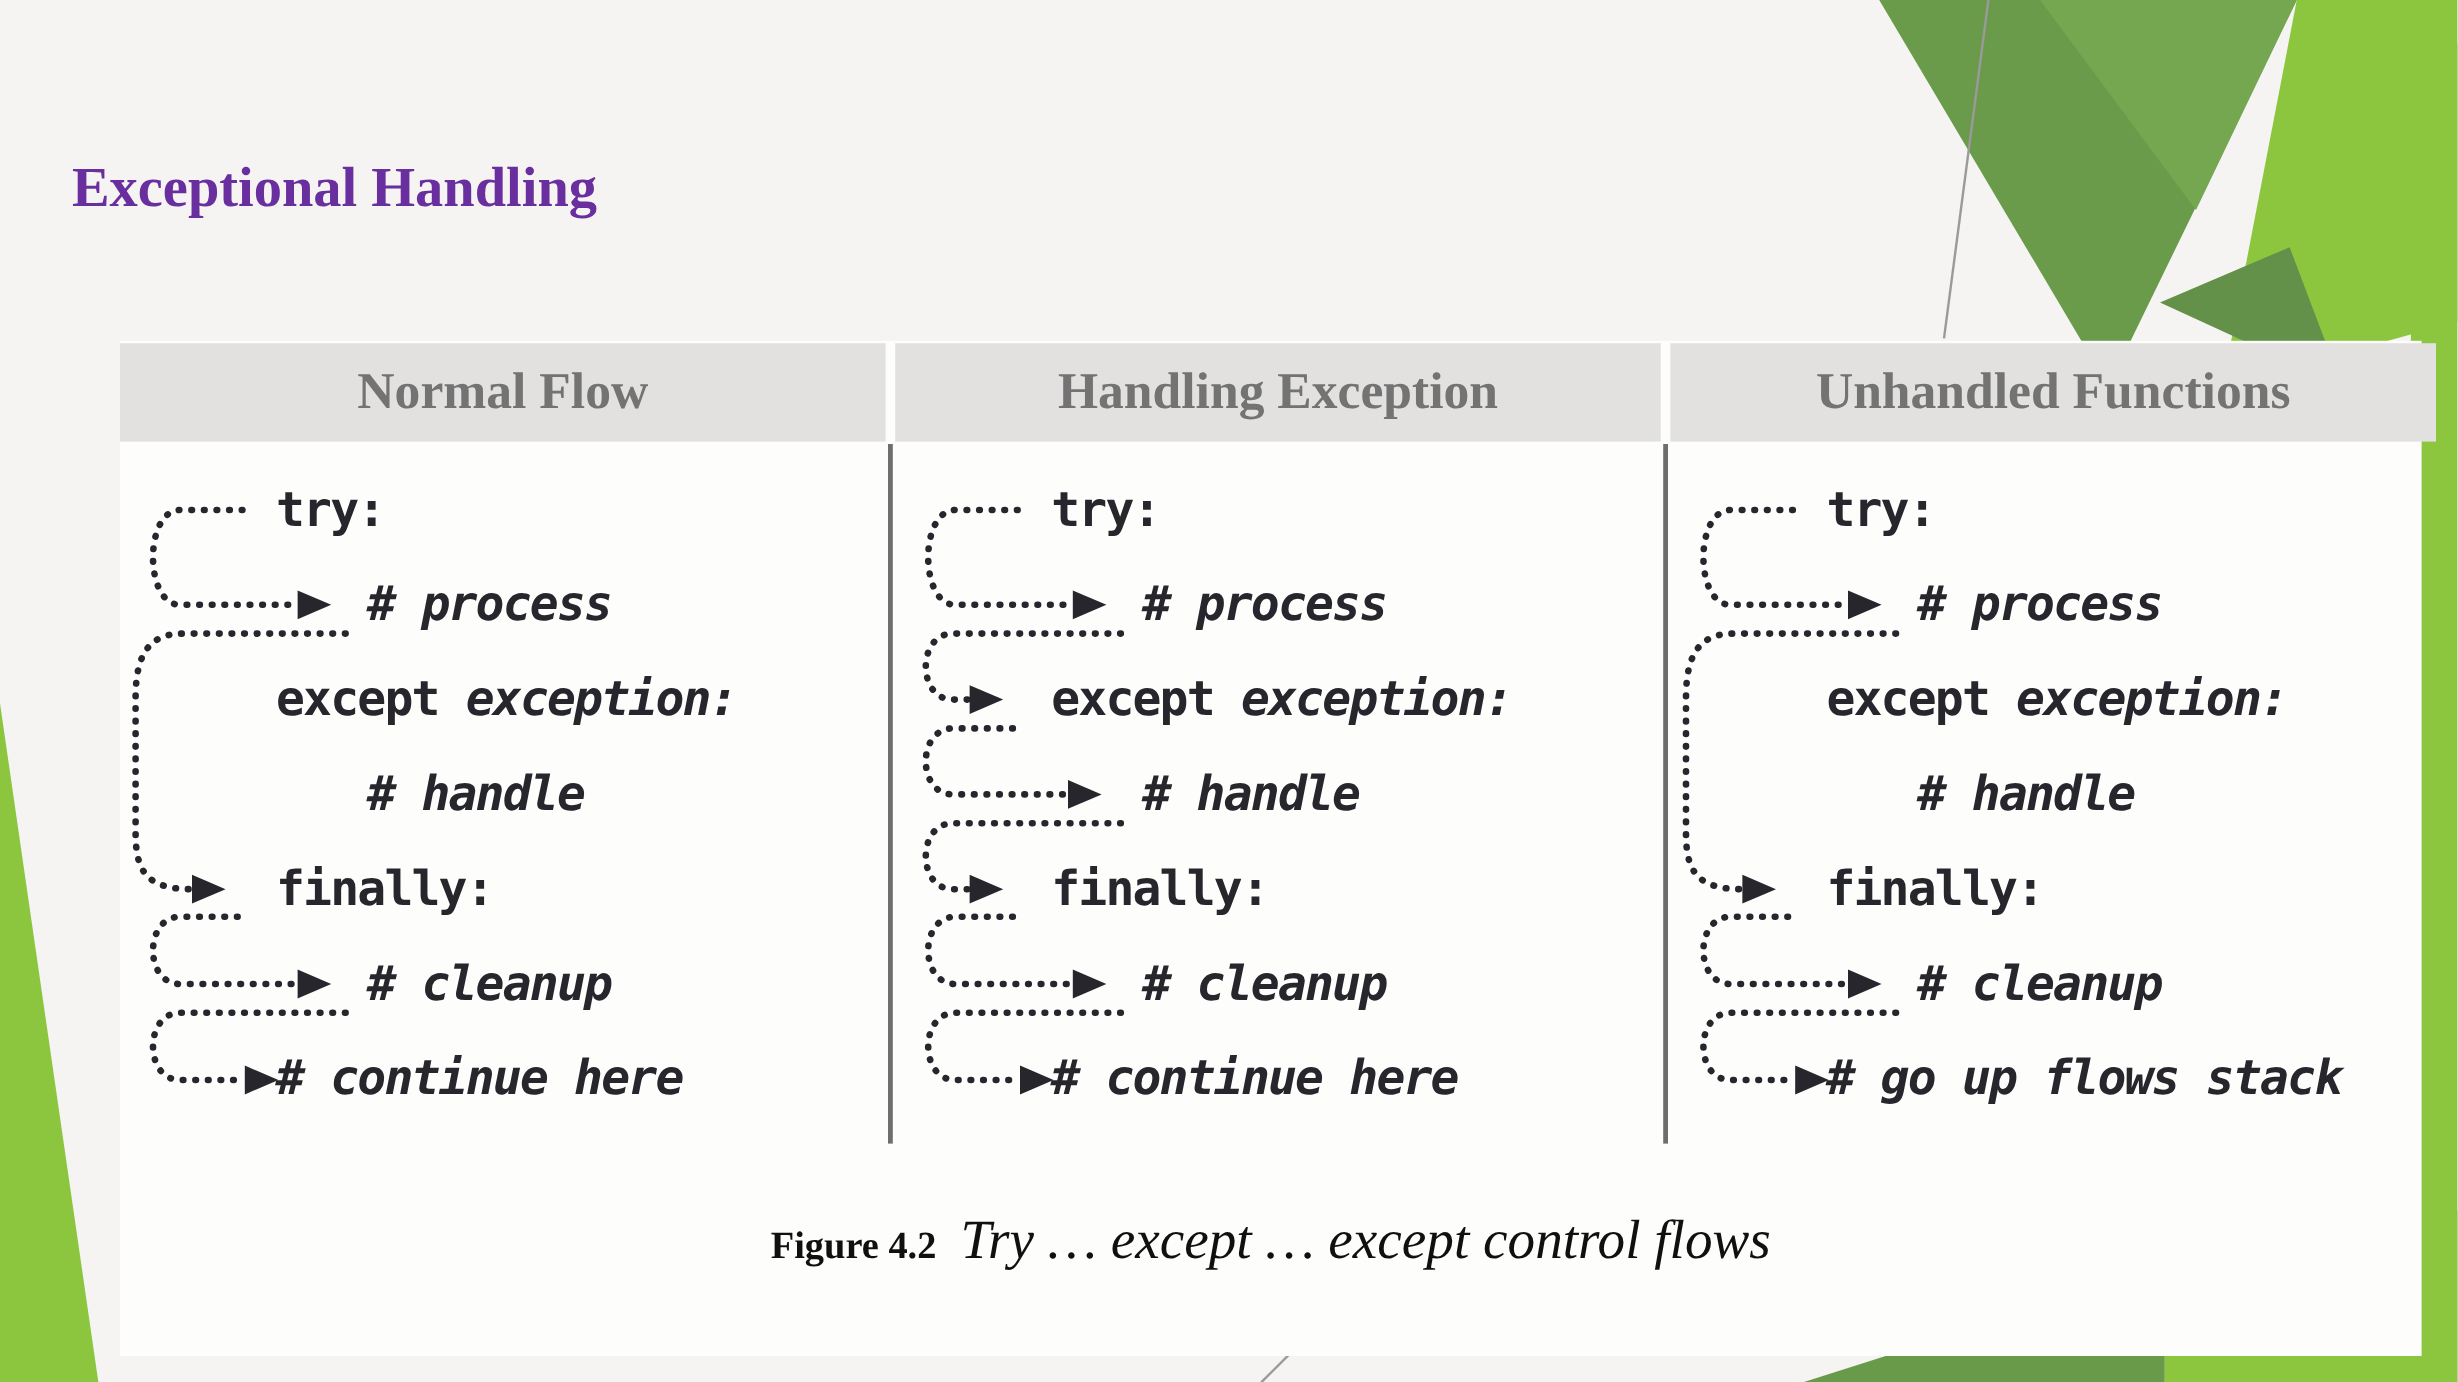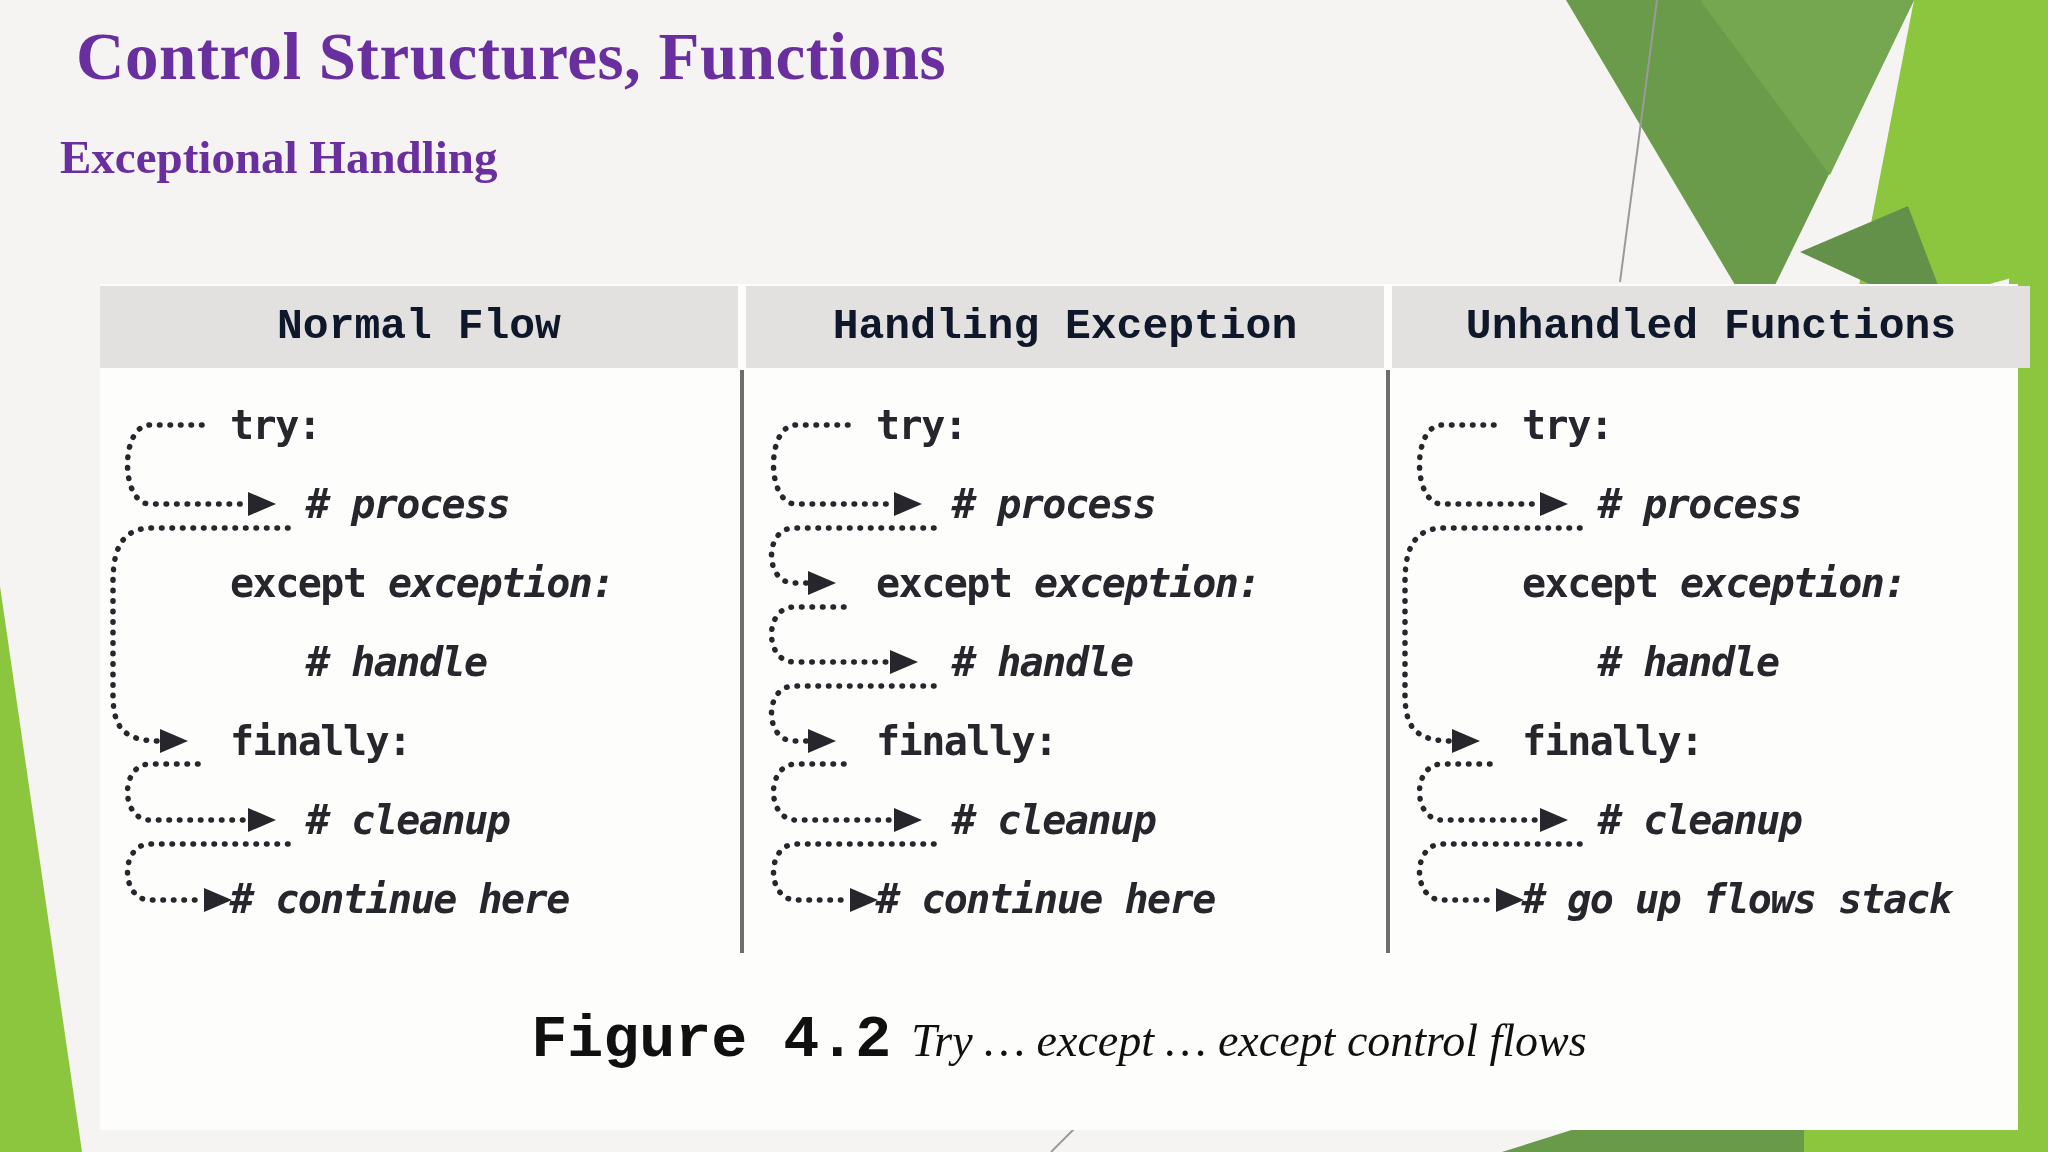--- a/index.html
+++ b/index.html
@@ -23,42 +23,42 @@
     font-size:47px;color:var(--accent-purple,#6a2f9f);
   }
   .panel{
     position:absolute;left:100px;top:284px;width:1918px;height:846px;
     background:var(--panel-bg,#fdfdfc);z-index:1;
   }
   .flow-col{position:absolute;top:0;width:638px;height:100%;}
   .col-header{
     position:absolute;left:0;top:2px;width:100%;height:82px;
     background:var(--header-bg,#e2e1df);
-    font-family:Liberation Mono, monospace;
-    font-size:43px;font-weight:600;color:#0f172a;
+    font-family:Liberation Serif, serif;
+    font-size:43px;font-weight:600;color:#737373;
     text-align:center;line-height:82px;
   }
   .divider{
     position:absolute;top:86px;width:4px;height:583px;
     background:var(--divider,#6e6e6e);
   }
   .arrows{position:absolute;left:0;top:102px;width:240px;height:560px;}
   .code-row{
     position:absolute;height:79px;line-height:79px;white-space:pre;
     font-family:"DejaVu Sans Mono", monospace;
     font-size:40px;font-weight:600;letter-spacing:-1.5px;
     color:var(--code-ink,#26262c);
     margin-left:18px;
   }
   .code-row .it{font-style:italic;}
   .caption{
     position:absolute;left:0;top:722px;width:100%;text-align:center;
     font-family:"Liberation Serif", serif;color:#101010;
   }
-  .cap-label{font-weight:bold;font-size:60px;font-family:Liberation Mono, monospace;}
+  .cap-label{font-weight:bold;font-size:32px;}
   .cap-text{font-style:italic;font-size:46px;margin-left:20px;}
 </style>
 </head>
 <body>
 
 <div class="slide">
 
   <svg class="bg-deco" viewBox="0 0 2048 1152" aria-hidden="true">
     <g>
       <polygon points="1566,0 1914,0 1757,322" fill="#6a9b4a"></polygon>
@@ -73,21 +73,20 @@
     <g>
       <polygon points="0,586 0,1152 82,1152" fill="#8cc63f"></polygon>
     </g>
     <g>
       <polygon points="1502,1152 1578,1128 1804,1128 1804,1152" fill="#699a49"></polygon>
       <polygon points="1804,1128 2017,1128 2048,1008 2048,1152 1804,1152" fill="#8cc63f"></polygon>
       <line x1="1079" y1="1124" x2="1051" y2="1152" stroke="#9a9a9a" stroke-width="2"></line>
     </g>
   </svg>
 
-  <h1 class="slide-title">Control Structures, Functions</h1>
   <h2 class="slide-subtitle">Exceptional Handling</h2>
 
   <div class="panel">
     <div>
         <div class="flow-col" style="left: 0px;">
           <div class="col-header">Normal Flow</div>
           <svg class="arrows" viewBox="0 0 240 560">
             <path d="M102,39 H50 C20,39 20,118 50,118 H148" fill="none" stroke="#26262c" stroke-width="5.5" stroke-linecap="round" stroke-dasharray="0.5 10"></path>
             <path d="M148,106 L176,118 L148,130 Z" fill="#26262c"></path>
             <path d="M188,142 H52 C20,142 13,166 13,196 V308 C13,340 22,355 60,355" fill="none" stroke="#26262c" stroke-width="5.5" stroke-linecap="round" stroke-dasharray="0.5 10"></path>

